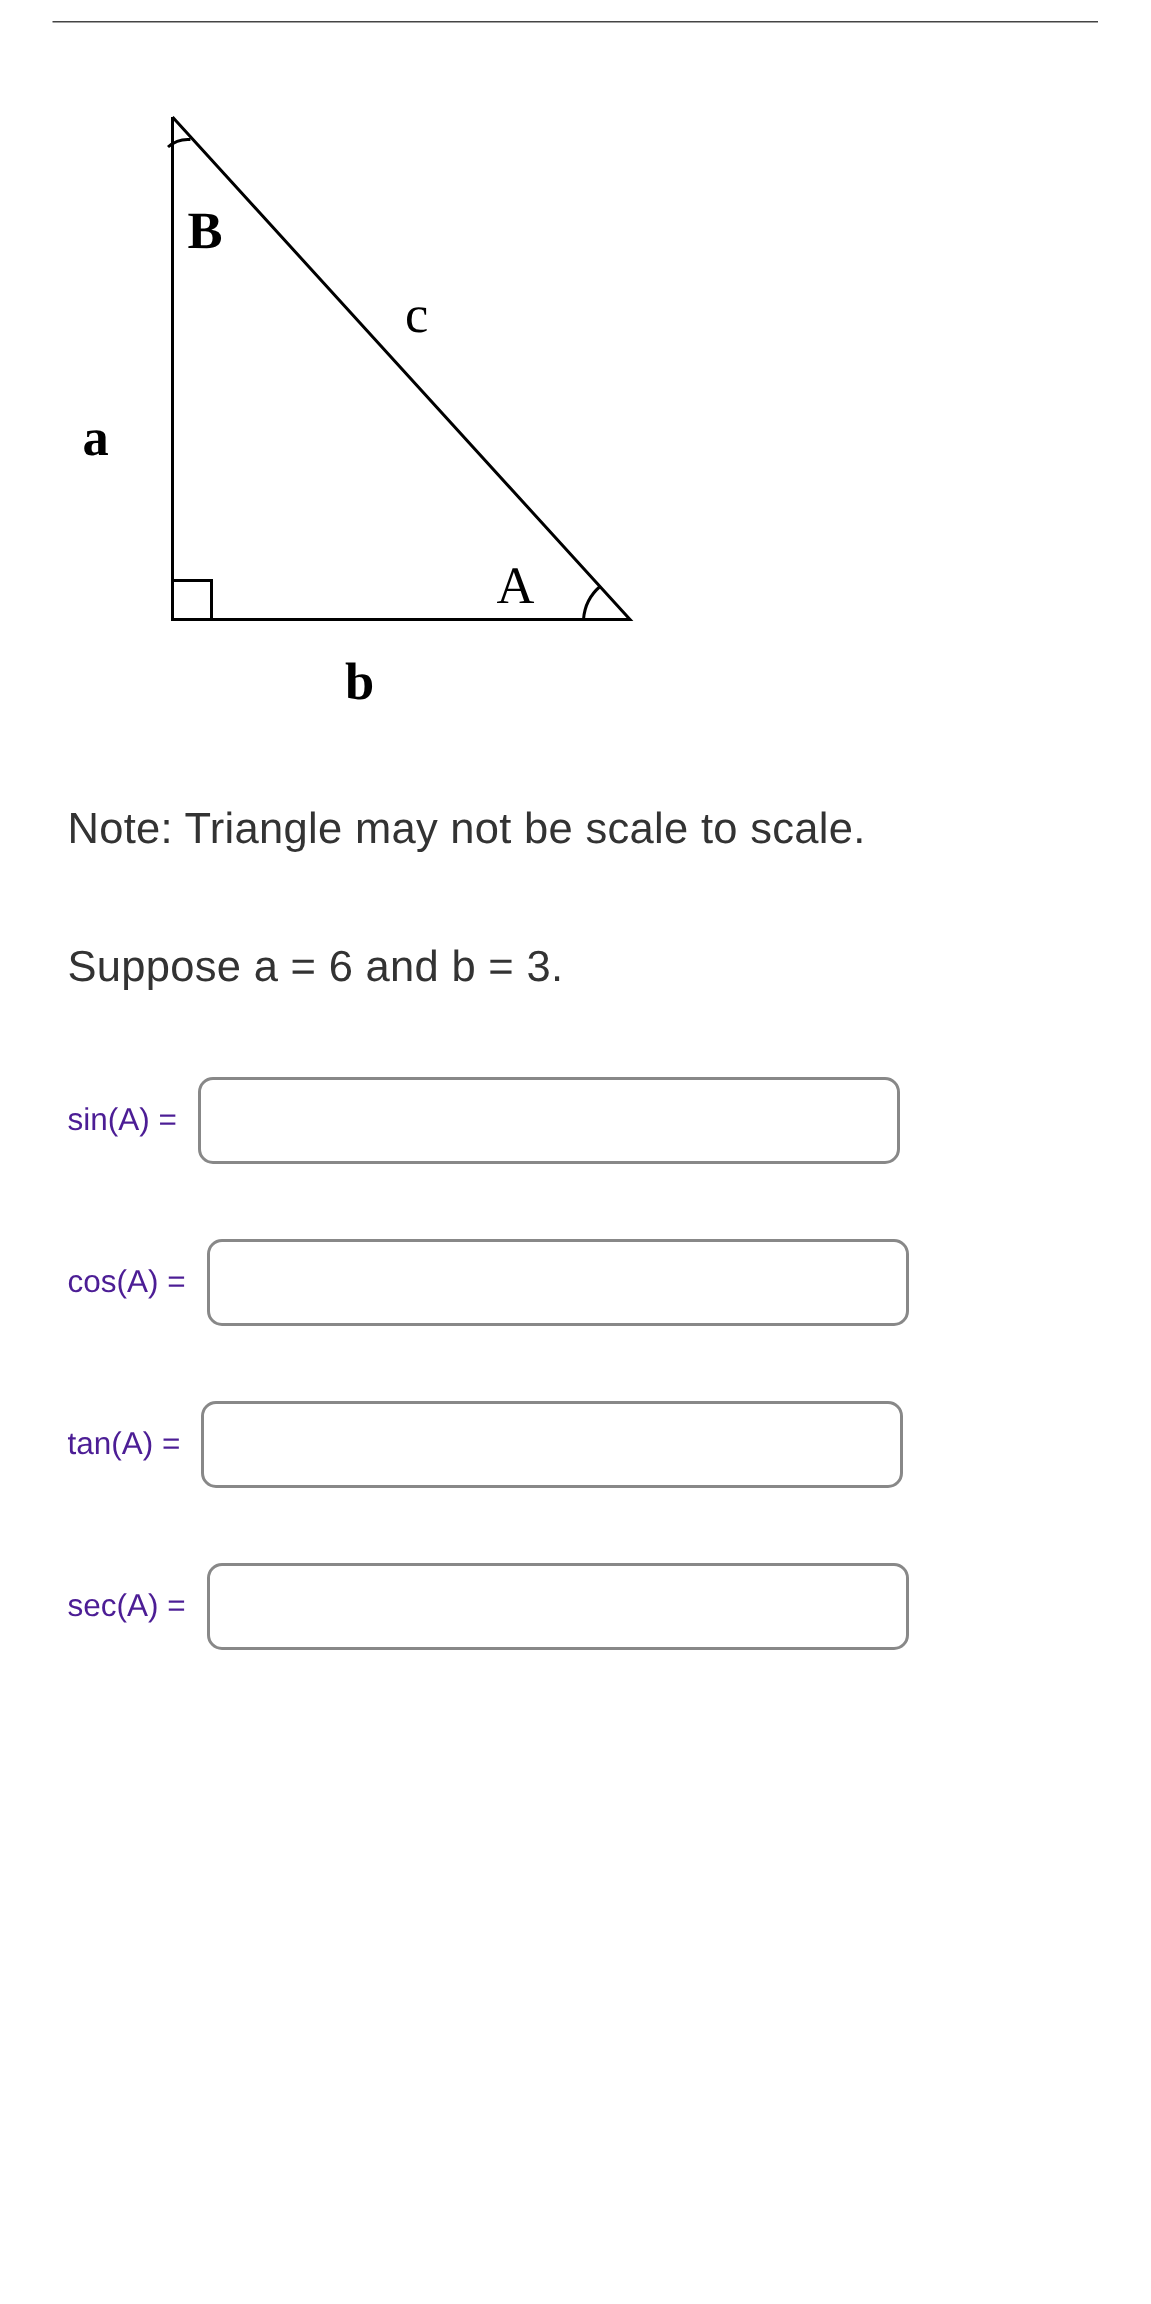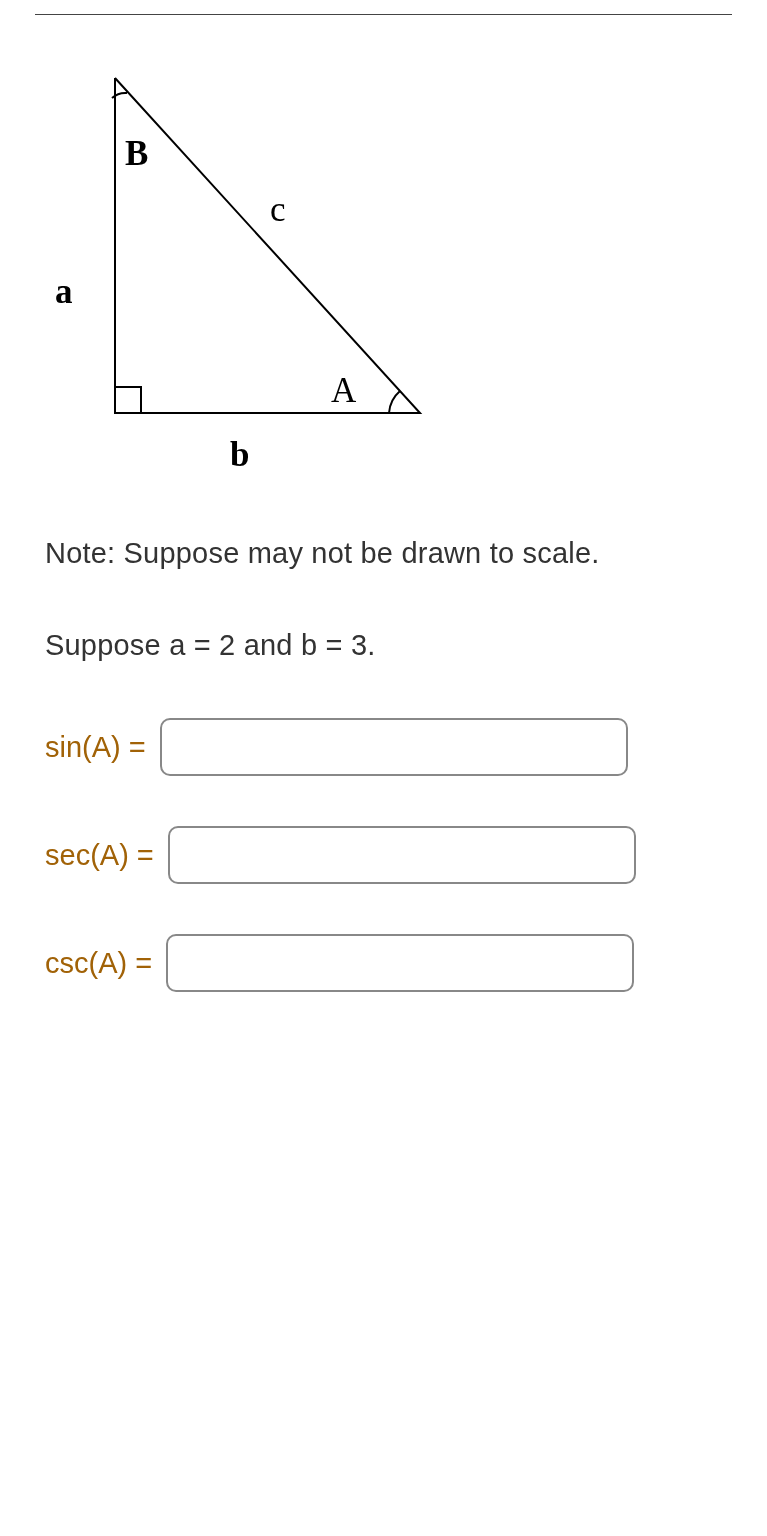--- a/index.html
+++ b/index.html
@@ -50,22 +50,22 @@
     margin: 0 0 54px 0;
     color: #333;
     letter-spacing: 0.2px;
   }
   .field-row {
     display: flex;
     align-items: center;
     margin-bottom: 50px;
   }
   .field-label {
-    font-size: 29px;
-    color: #a16207;
+    font-size: 21px;
+    color: #4c1d95;
     white-space: nowrap;
   }
   .field-input {
     height: 58px;
     width: 468px;
     margin-left: 14px;
     border: 2px solid #888;
     border-radius: 10px;
     box-sizing: border-box;
     font-size: 26px;
@@ -87,34 +87,38 @@
       <path d="M 22 20 A 20 20 0 0 0 7 25" fill="none" stroke="#000" stroke-width="2"></path>
       <path d="M 284 340 A 32 32 0 0 1 295 318" fill="none" stroke="#000" stroke-width="2"></path>
     </svg>
     <span class="label B">B</span>
     <span class="label c">c</span>
     <span class="label a">a</span>
     <span class="label Avert">A</span>
     <span class="label bb">b</span>
   </div>
 
-  <p class="para">Note: Suppose may not be drawn to scale.</p>
-  <p class="para">Suppose a = 2 and b = 3.</p>
+  <p class="para">Note: Triangle may not be scale to scale.</p>
+  <p class="para">Suppose a = 6 and b = 3.</p>
 
   <div class="field-row">
     <span class="field-label">sin(A) = </span>
     <input class="field-input" type="text" value="" style="">
   </div>
 
+  <div class="field-row">
+    <span class="field-label">cos(A) = </span>
+    <input class="field-input" type="text" value="" style="">
+  </div>
 
+  <div class="field-row">
+    <span class="field-label">tan(A) = </span>
+    <input class="field-input" type="text" value="" style="">
+  </div>
 
   <div class="field-row">
     <span class="field-label">sec(A) = </span>
     <input class="field-input" type="text" value="" style="">
   </div>
 
-  <div class="field-row">
-    <span class="field-label">csc(A) = </span>
-    <input class="field-input" type="text" value="" style="">
-  </div>
 
 
 </div>
 
 </body></html>

